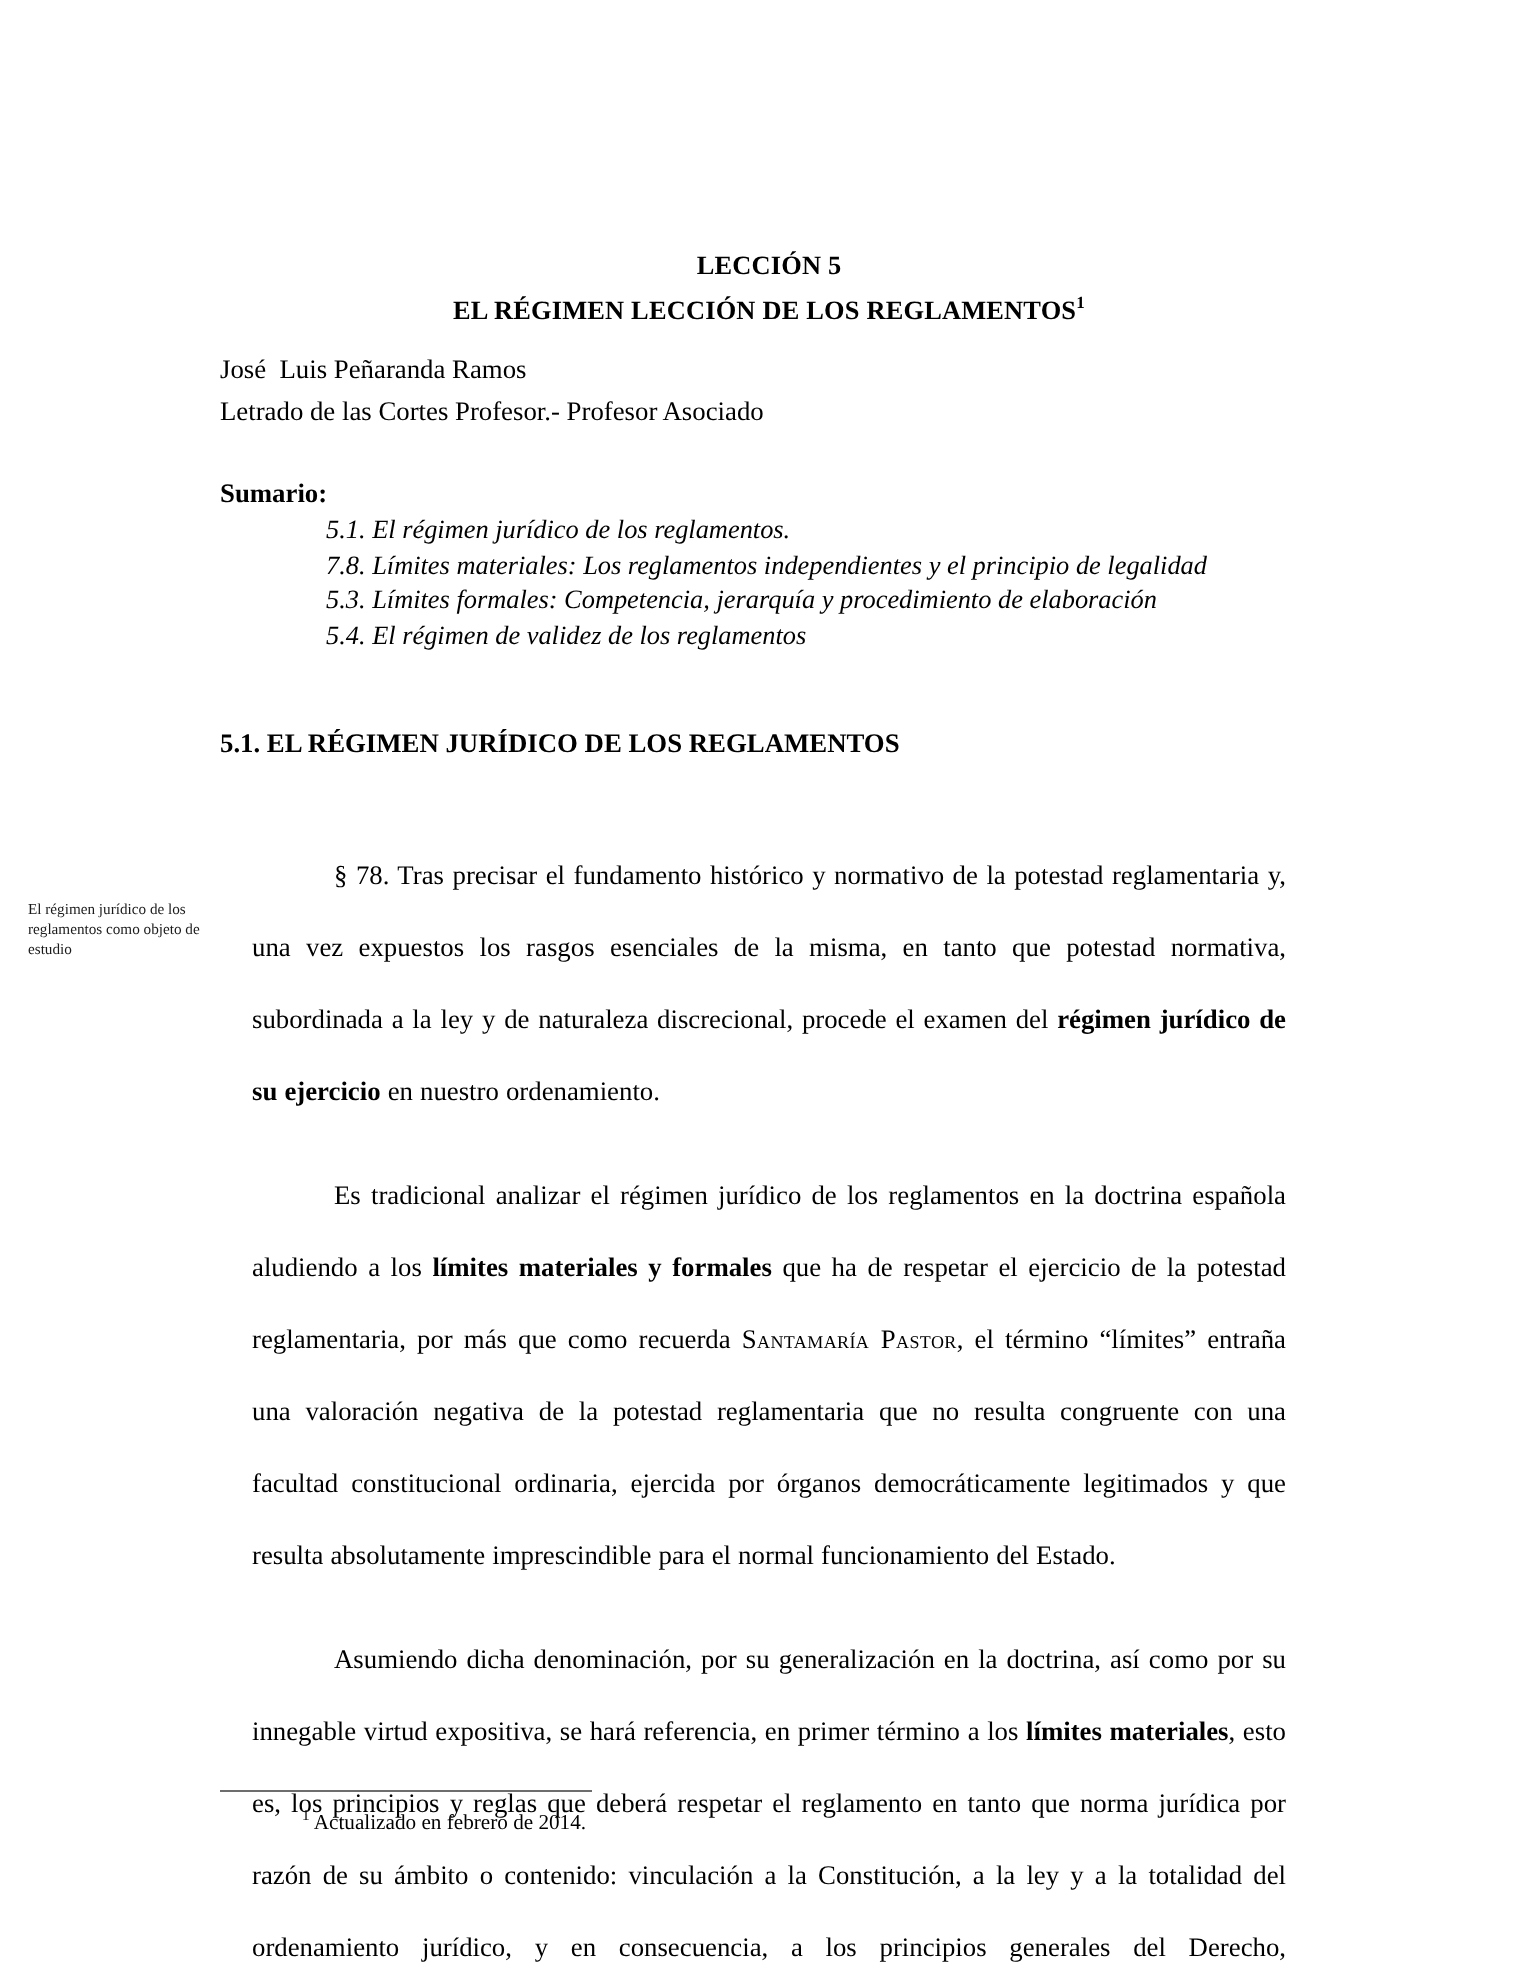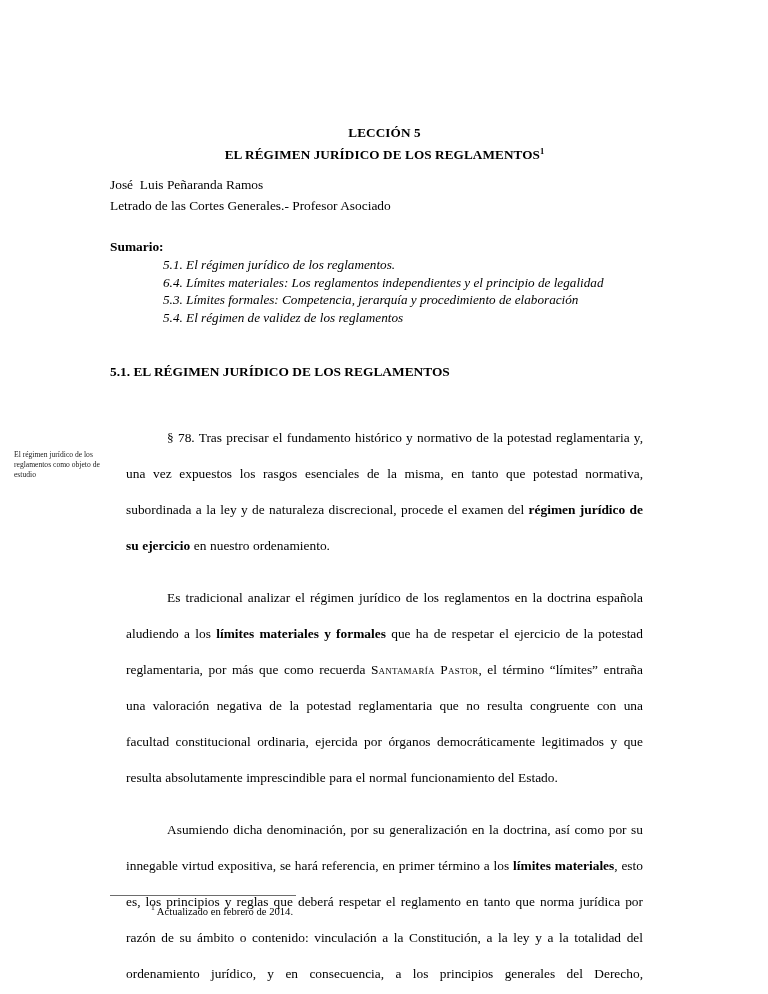--- a/index.html
+++ b/index.html
@@ -152,33 +152,33 @@
     height: 50px;
   }
 </style>
 </head>
 <body>
 
 <div class="page">
 
   <div class="title-block">
     <div class="title-line">LECCIÓN 5</div>
-    <div class="title-line"><span>EL RÉGIMEN JURÍDICO DE LOS REGLAMENTOS</span><sup>1</sup></div>
+    <div class="title-line"><span>EL RÉGIMEN LECCIÓN DE LOS REGLAMENTOS</span><sup>1</sup></div>
   </div>
 
   <div class="author-block">
     <div class="author-line">José  Luis Peñaranda Ramos</div>
-    <div class="author-line">Letrado de las Cortes Generales.- Profesor Asociado</div>
+    <div class="author-line">Letrado de las Cortes Profesor.- Profesor Asociado</div>
   </div>
 
   <div class="sumario">
     <div class="sumario-title">Sumario:</div>
     <ul class="sumario-list">
       <li class="sumario-item">5.1. El régimen jurídico de los reglamentos.</li>
-      <li class="sumario-item">6.4. Límites materiales: Los reglamentos independientes y el principio de legalidad</li>
+      <li class="sumario-item">7.8. Límites materiales: Los reglamentos independientes y el principio de legalidad</li>
       <li class="sumario-item">5.3. Límites formales: Competencia, jerarquía y procedimiento de elaboración</li>
       <li class="sumario-item">5.4. El régimen de validez de los reglamentos</li>
     </ul>
   </div>
 
   <div class="section-heading">5.1. EL RÉGIMEN JURÍDICO DE LOS REGLAMENTOS</div>
 
   <div class="margin-note">El régimen jurídico de los reglamentos como objeto de estudio</div>
 
   <div class="body-text">

